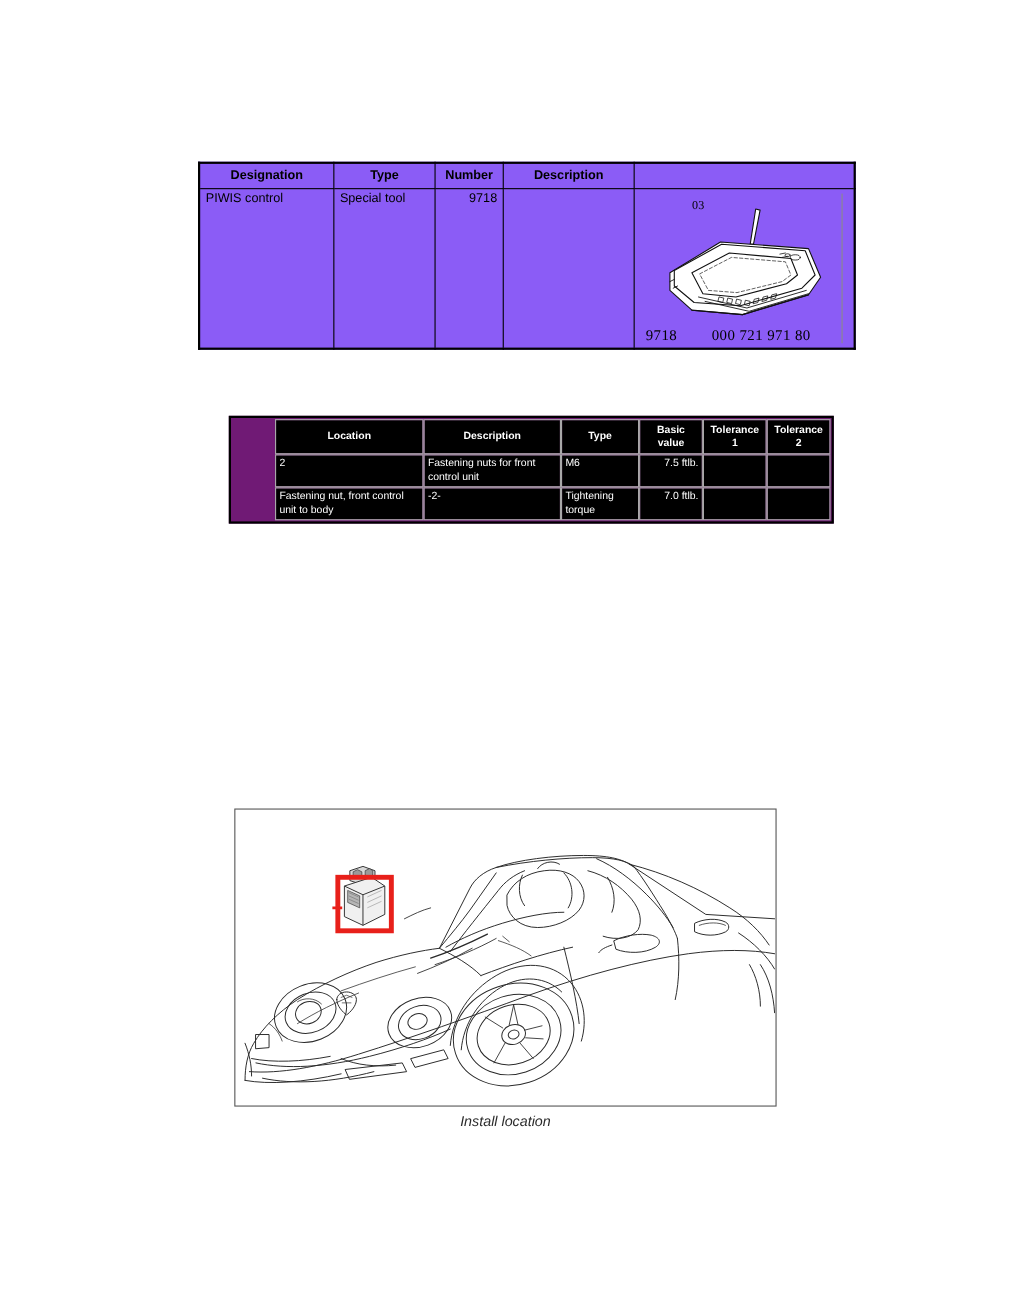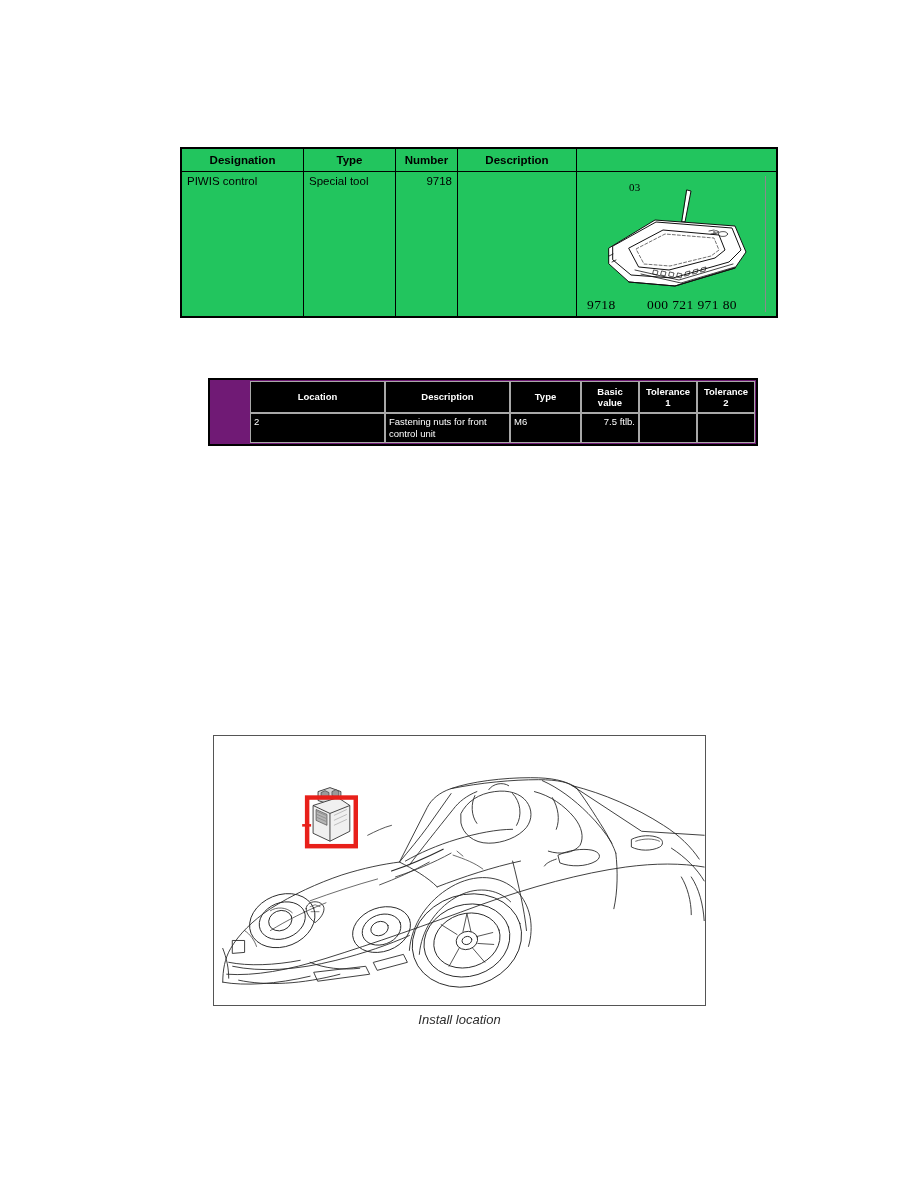--- a/index.html
+++ b/index.html
@@ -18,21 +18,21 @@
 
   
   #tools-table {
     position: absolute;
     left: 180px;
     top: 147px;
     width: 558px;
     border-collapse: collapse;
     border: 2.5px solid #000;
     table-layout: fixed;
-    background: #22c55e;
+    background: #8b5cf6;
   }
   #tools-table td, #tools-table th {
     border: 1.5px solid #000;
     vertical-align: top;
     padding: 2px 5px;
     font-size: 11.5px;
     line-height: 14px;
   }
   #tools-table thead th {
     text-align: center;
@@ -257,20 +257,28 @@
   </thead>
   <tbody>
     <tr>
       <td class="t2-location">2</td>
       <td class="t2-desc">Fastening nuts for front control unit</td>
       <td class="t2-type">M6</td>
       <td class="t2-basic num-right">7.5 ftlb.</td>
       <td class="t2-tol1"></td>
       <td class="t2-tol2"></td>
     </tr>
+    <tr>
+      <td class="t2-location">Fastening nut, front control unit to body</td>
+      <td class="t2-desc">-2-</td>
+      <td class="t2-type">Tightening torque</td>
+      <td class="t2-basic num-right">7.0 ftlb.</td>
+      <td class="t2-tol1"></td>
+      <td class="t2-tol2"></td>
+    </tr>
   </tbody>
 </table>
 
 <div id="figure-box">
   <svg id="figure-svg" viewBox="0 0 493 271">
     <g fill="none" stroke="#2a2a2a" stroke-width="0.9" stroke-linejoin="round" stroke-linecap="round">
 
       <path d="M8 248 C8 236 10 224 16 214 C24 200 38 186 56 174
                C78 160 104 148 128 140
                C150 133 170 129 186 127

